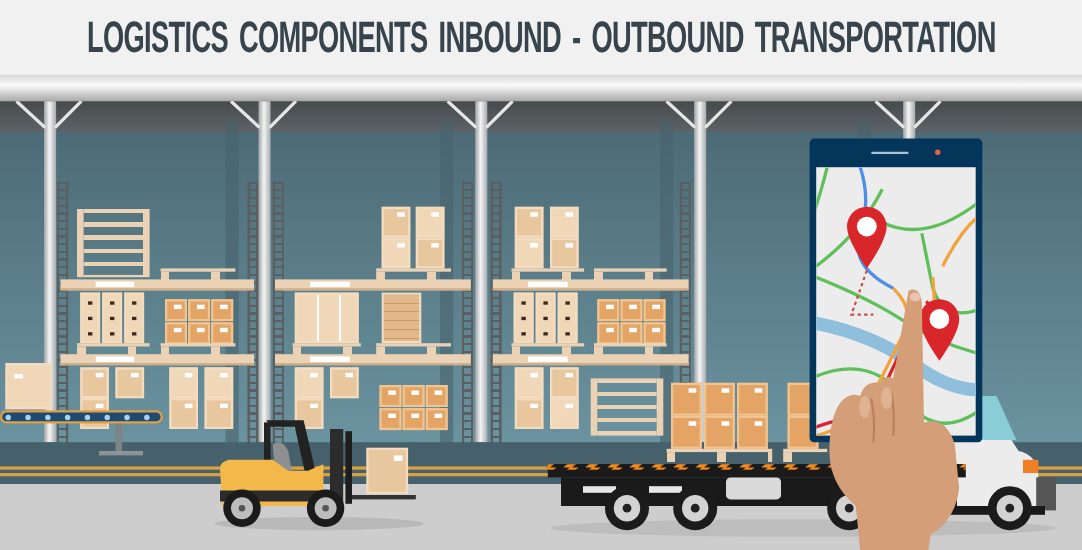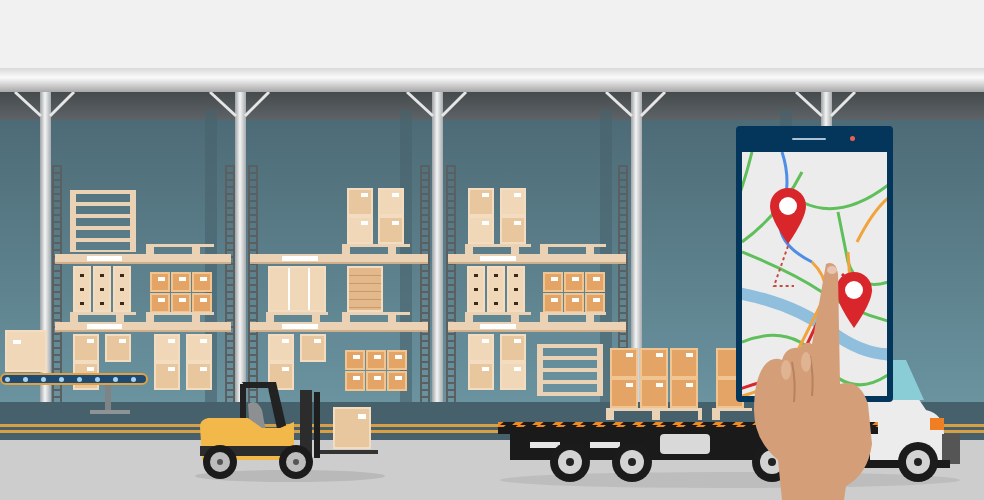--- a/index.html
+++ b/index.html
@@ -34,20 +34,23 @@
   .phone-camera{position:absolute;left:114px;top:10px;width:5px;height:5px;border-radius:50%;background:#e8634e}
   .phone-screen{position:absolute;left:6px;top:26px;width:145px;height:244px;background:#ececec;overflow:hidden}
   .hand{position:absolute;left:752px;top:258px}
   svg{display:block}
 </style>
 </head>
 <body>
 
 <div class="scene">
 
+  <div class="title-bar">
+    <div class="title">LOGISTICS COMPONENTS    INBOUND - OUTBOUND TRANSPORTATION</div>
+  </div>
 
   <div class="wall"></div>
   <div class="ceiling-shadow"></div>
 
   <div class="back-column" style="left:205px"></div>
   <div class="back-column" style="left:400px"></div>
   <div class="back-column" style="left:600px"></div>
   <div class="back-column" style="left:780px"></div>
 
   <div class="ladder" style="left:52px;top:165px;height:240px"></div>

